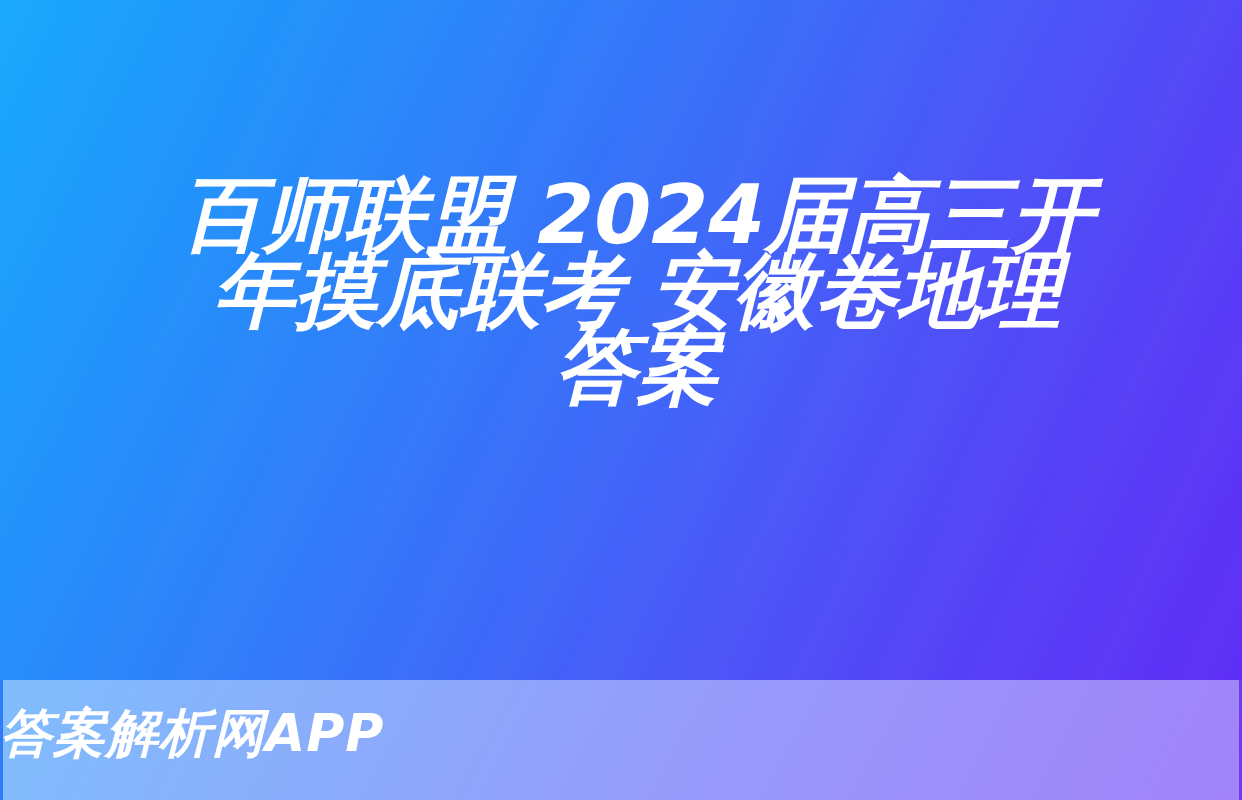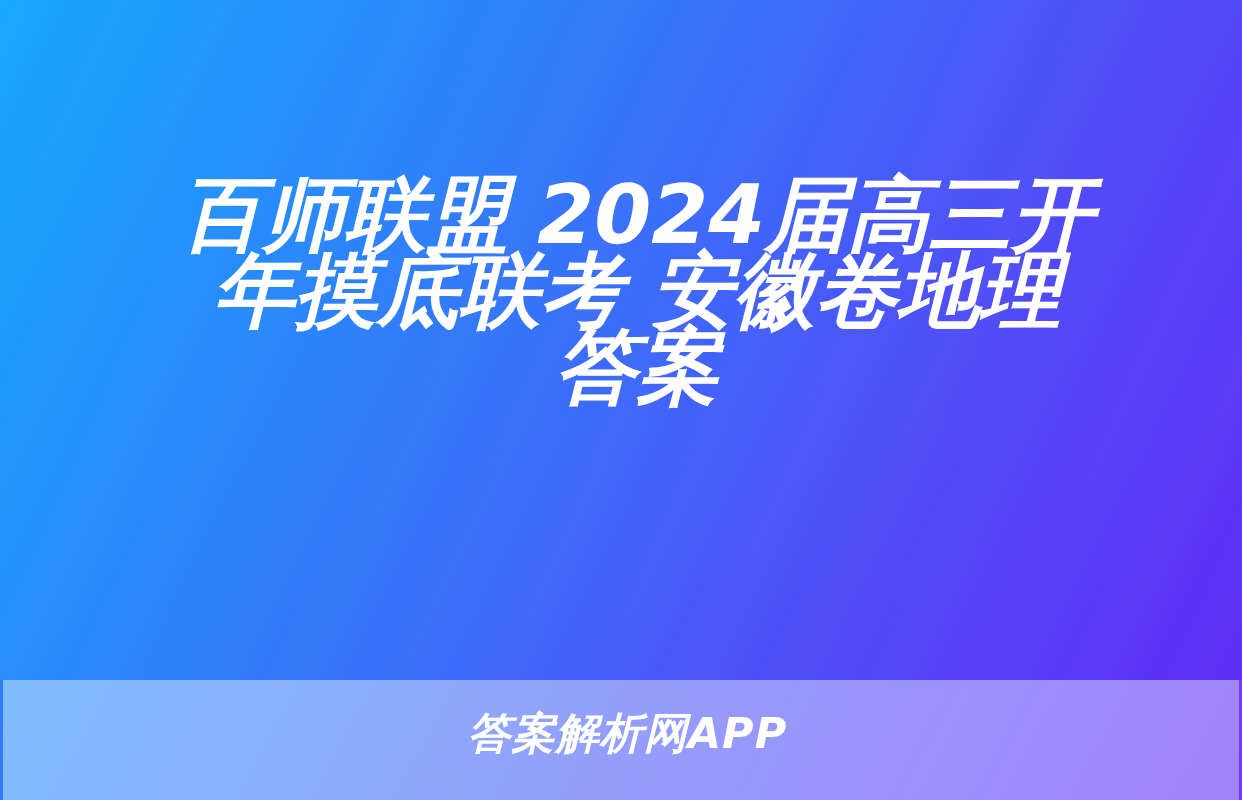--- a/index.html
+++ b/index.html
@@ -115,30 +115,28 @@
     z-index: 3;
   }
   .footer-edge-l { left: 0;  background: #2f7cf6; }
   .footer-edge-r { right: 0; background: #6a3df3; }
 
   .watermark {
     position: absolute;
     left: 0;
     right: 0;
     top: 705px;
-    text-align: center;
     color: #ffffff;
-    font-size: 43px;
+    font-size: 52px;
     line-height: 56px;
     font-weight: 700;
     font-style: italic;
     letter-spacing: 1px;
     font-family: "DejaVu Sans", "Liberation Sans", sans-serif;
     z-index: 4;
-    margin-left: 13px;
   }
 </style>
 </head>
 <body>
 
 <div id="poster">
 
   <div class="hero">
     <div class="hero-title">百师联盟 2024届高三开
 年摸底联考 安徽卷地理

